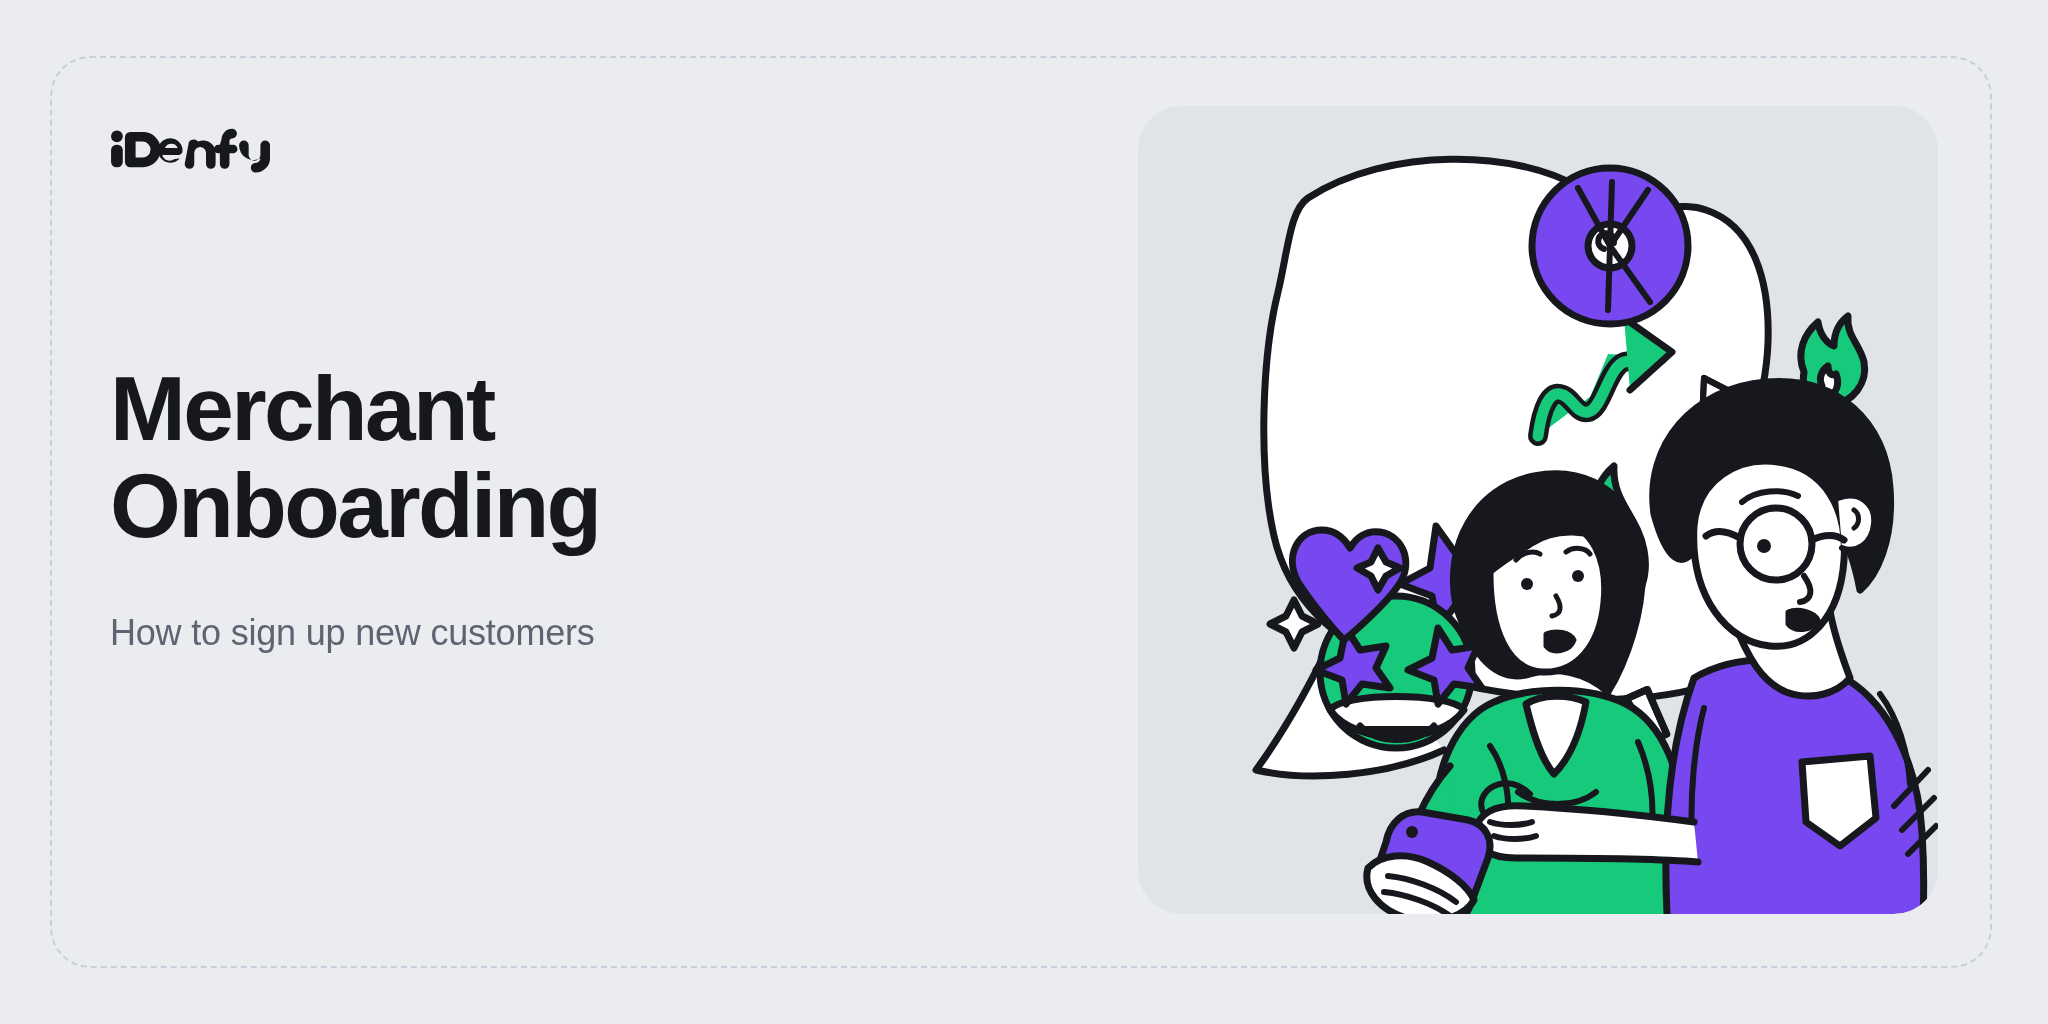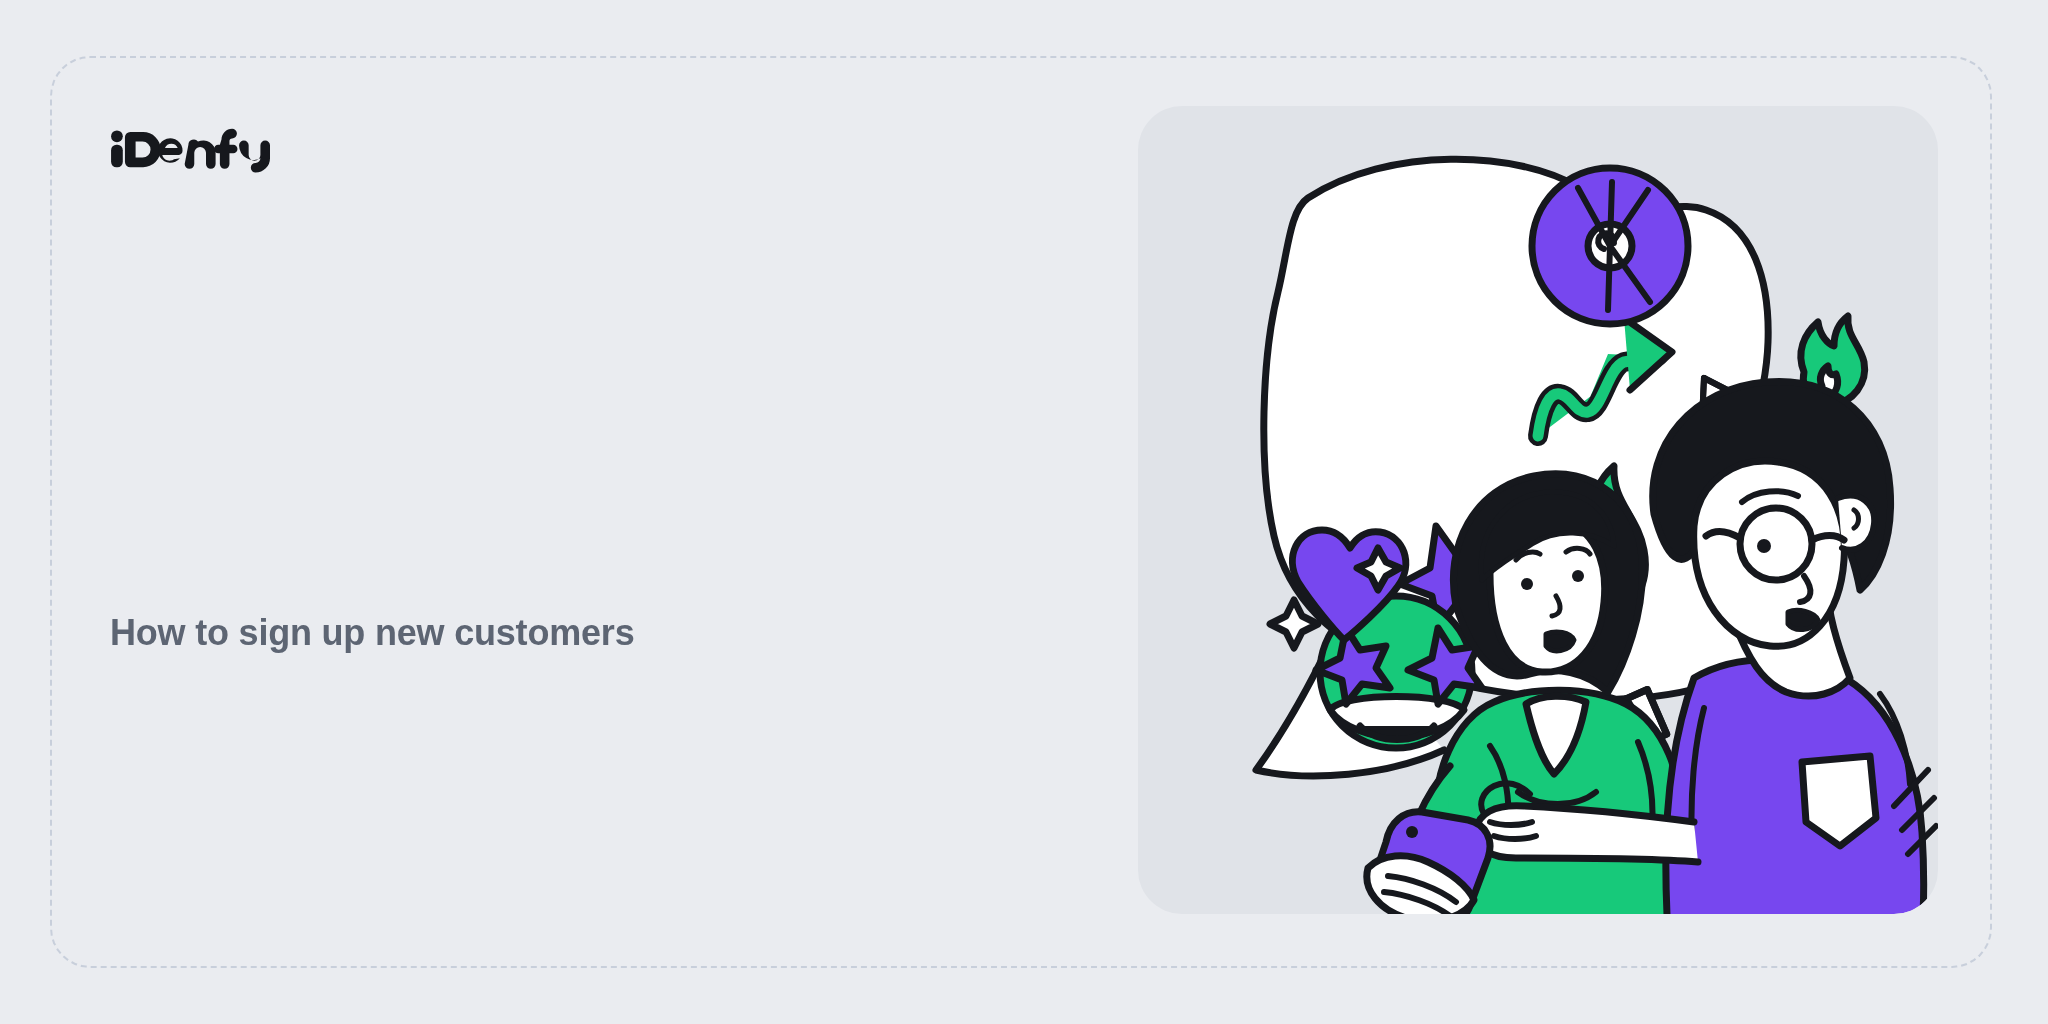--- a/index.html
+++ b/index.html
@@ -73,21 +73,21 @@
     position: absolute;
     left: 0;
     top: 607px;
     width: 640px;
     font-size: 36px;
     line-height: 1.42;
     font-weight: 400;
     letter-spacing: -0.2px;
     color: #5d6573;
   }
-  .subhead .line { display: block; font-weight: bold; }
+  .subhead .line { display: block; }
 
   
   .art-card {
     position: absolute;
     left: 1138px;
     top: 106px;
     width: 800px;
     height: 808px;
     background: #e0e3e8;
     border-radius: 44px;
@@ -129,20 +129,24 @@
 
           <path d="M209 20 a20 20 0 0 1 20 -20 a9 9 0 0 1 0 18 a5 5 0 0 0 -5 5 v7 h7 a8 8 0 0 1 0 16 h-7
                    v20 a9 9 0 0 1 -18 0 v-20 h-3 a8 8 0 0 1 0 -16 h3 z"></path>
 
           <path d="M242 31 a9 9 0 0 1 18 0 v18 a11 11 0 0 0 22 0 v-18 a9 9 0 0 1 18 0 v24
                    a27 27 0 0 1 -27 27 a9 9 0 0 1 0 -18 a9 9 0 0 0 9 -9 a27 27 0 0 1 -40 -23 z"></path>
         </g>
       </svg>
     </div>
 
+    <h1 class="headline">
+      <span class="line">Merchant</span>
+      <span class="line">Onboarding</span>
+    </h1>
 
     <p class="subhead">
       <span class="line">How to sign up new customers</span>
     </p>
   </div>
 
   <div class="art-card">
     <svg viewBox="0 0 800 808">
       <defs>
         <clipPath id="cardClip">

